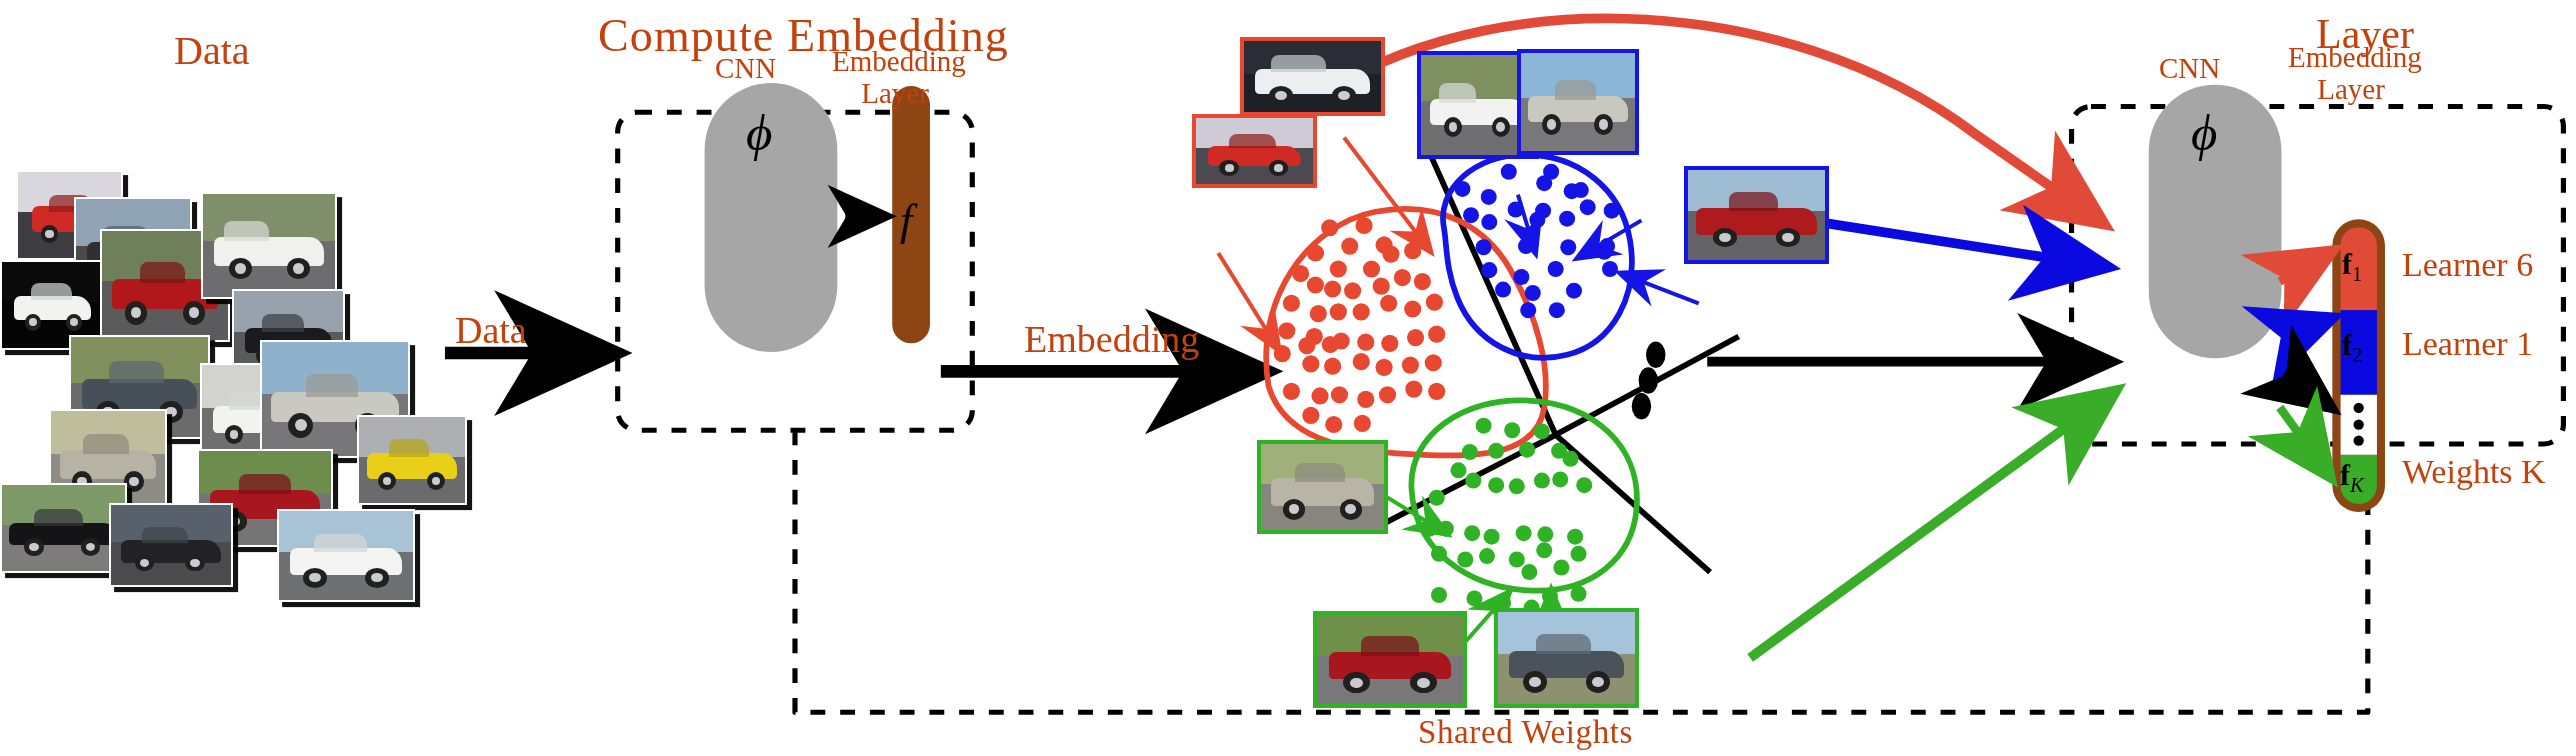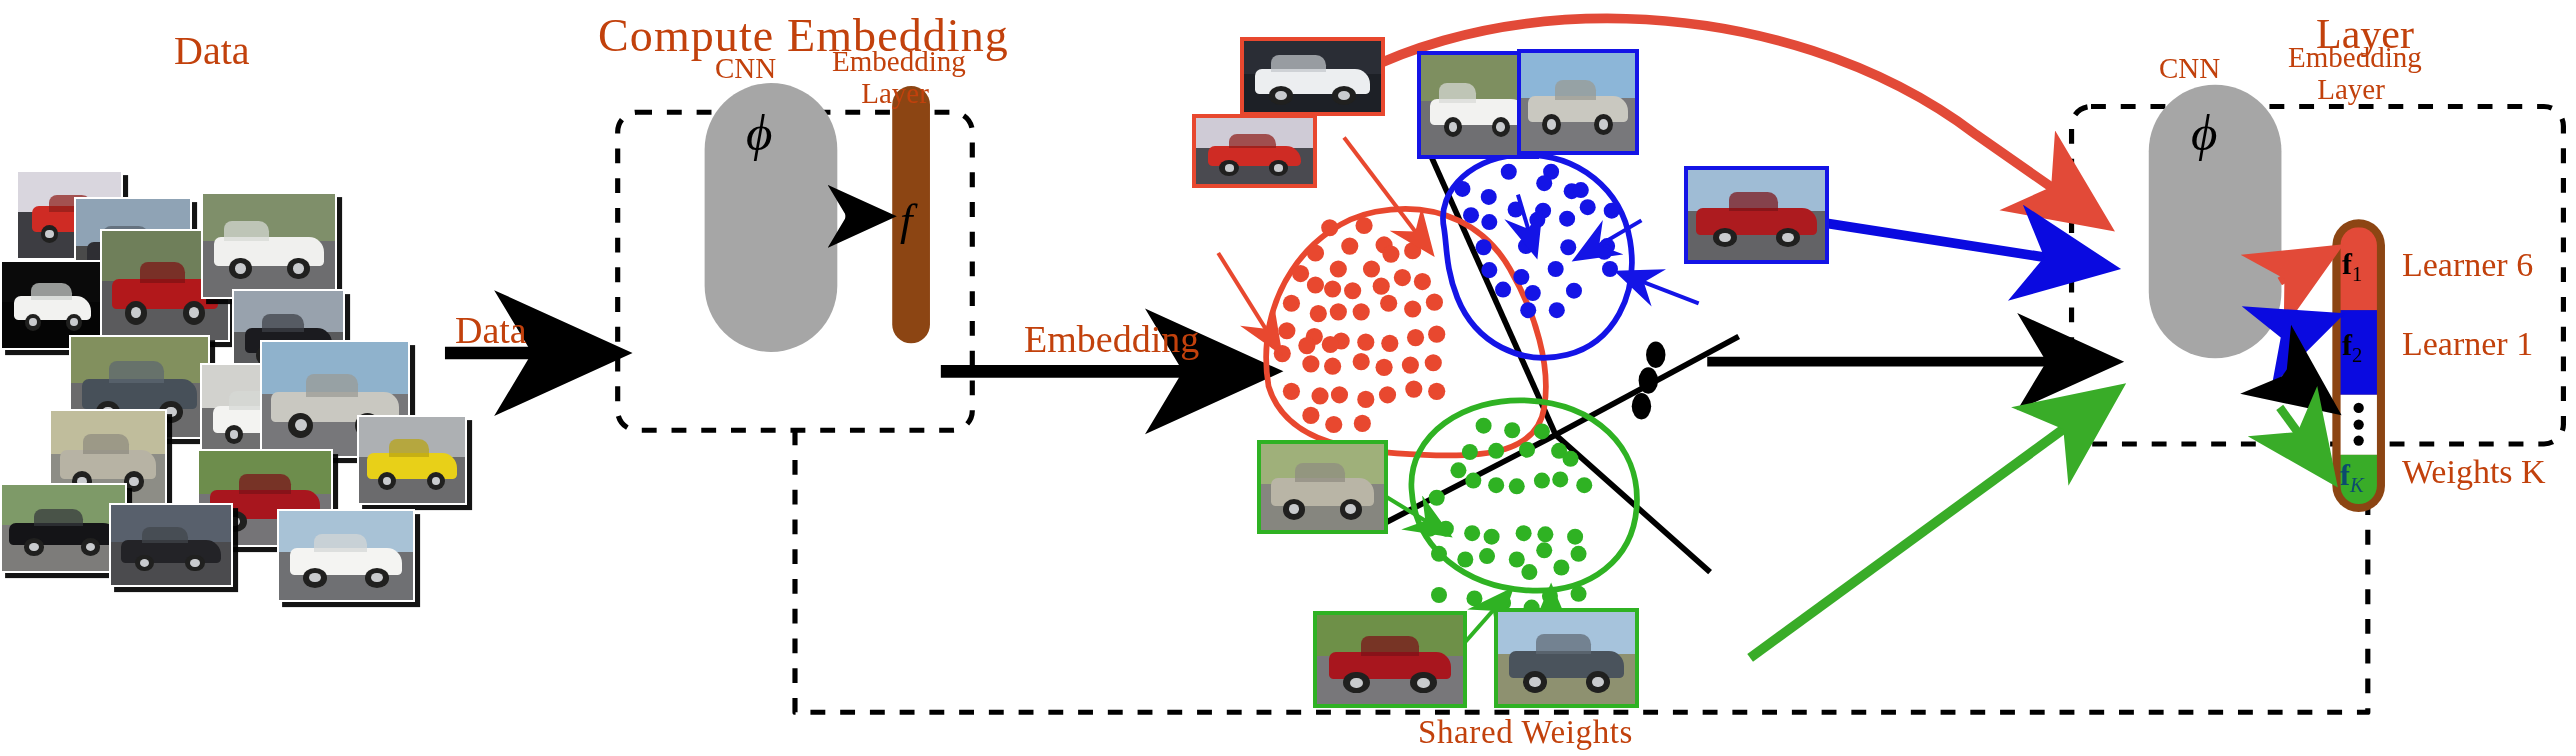--- a/index.html
+++ b/index.html
@@ -540,21 +540,21 @@
   <div class="phi phi2">ϕ</div>
 
   <div class="fsym" style="left:900px;top:194px;">f</div>
 
   <div class="fsub" style="left:2342px;top:247px;color:#000;">
     <span>f</span><span class="subn">1</span>
   </div>
   <div class="fsub" style="left:2342px;top:328px;color:#000;">
     <span>f</span><span class="subn">2</span>
   </div>
-  <div class="fsub" style="left:2340px;top:458px;color:#0c4a6e;">
+  <div class="fsub" style="left:2340px;top:458px;color:#000000;">
     <span>f</span><span class="sub">K</span>
   </div>
 
   <div class="lbl lbl-learner lbl-l1">Learner  6</div>
   <div class="lbl lbl-learner lbl-l2">Learner  1</div>
   <div class="lbl lbl-learner lbl-lk">Weights  K</div>
 
 </div>
 
 

